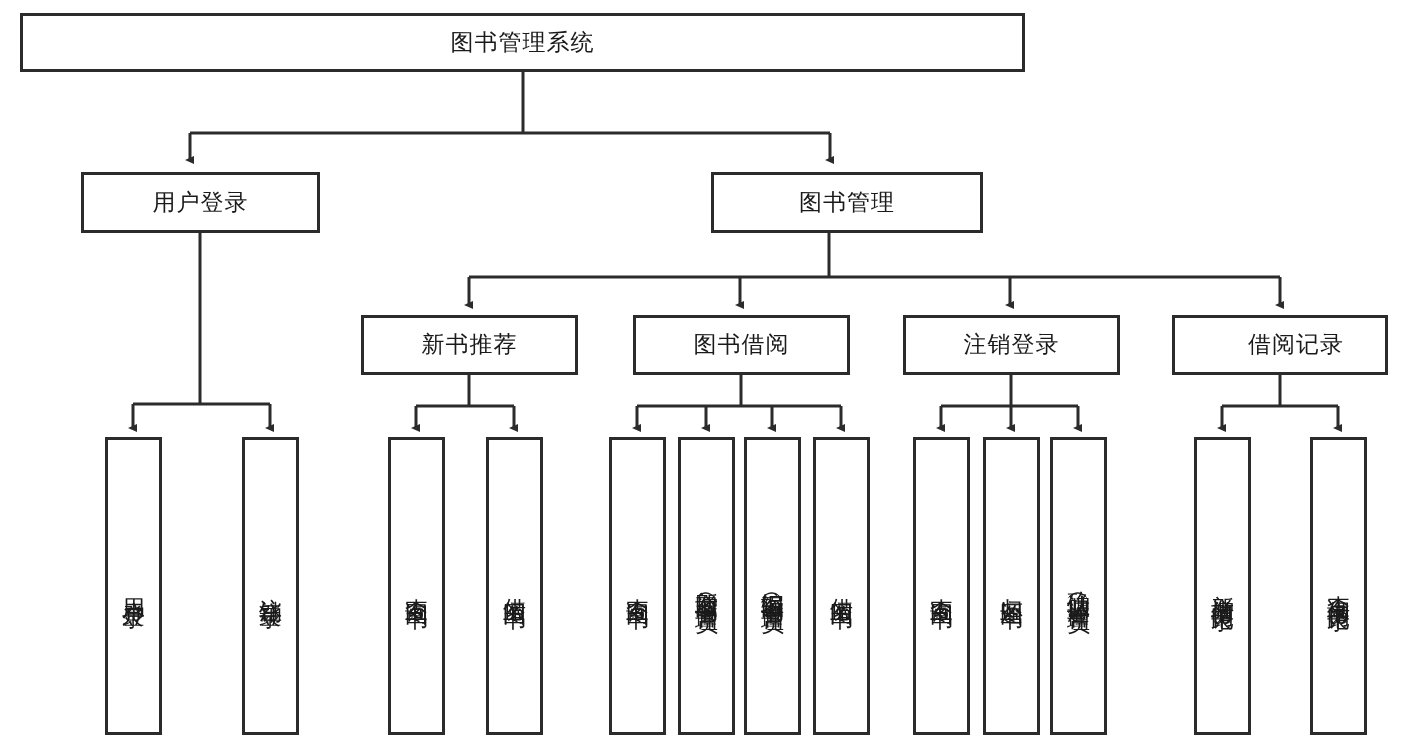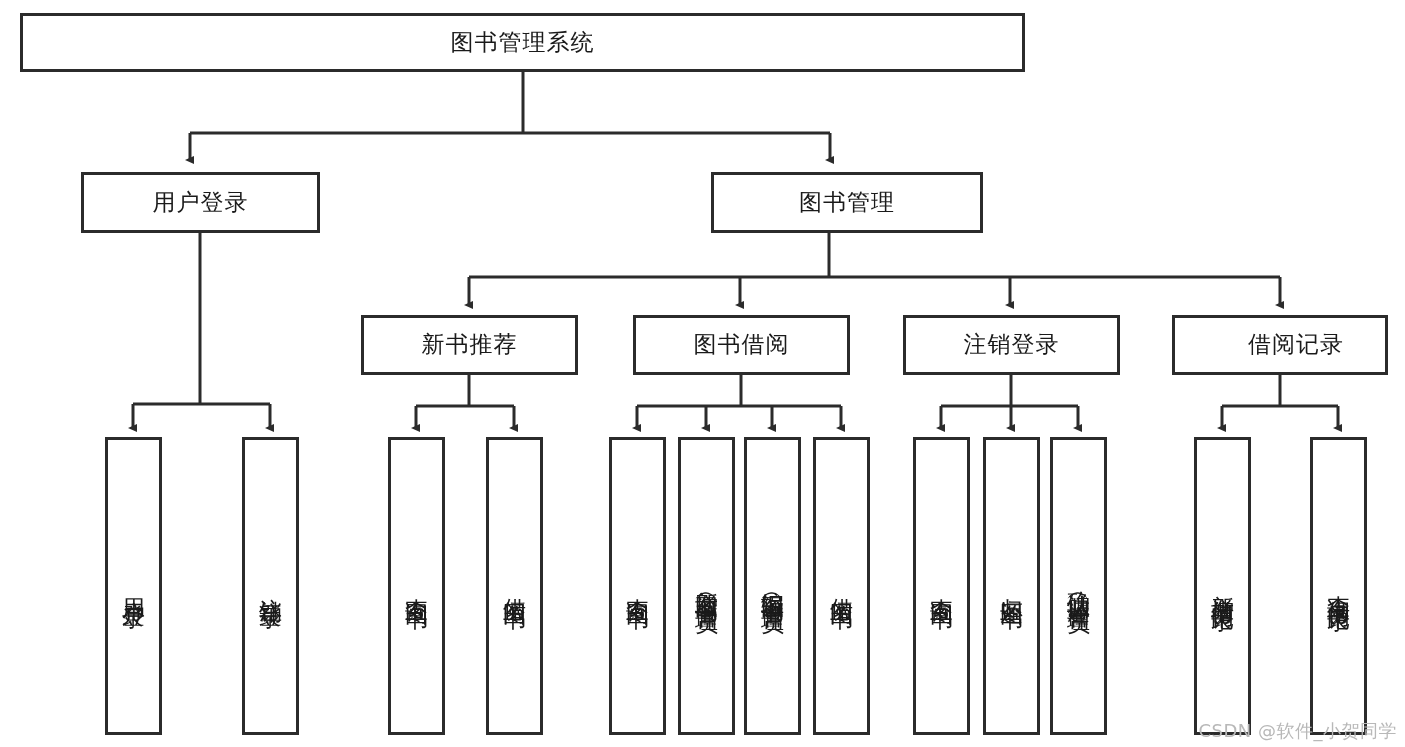--- a/index.html
+++ b/index.html
@@ -181,15 +181,14 @@
     <span class="label">确认归还（管理员）</span>
   </div>
 
   <div class="node vert" style="left:1194px; top:437px; width:57px; height:298px;">
     <span class="label">新增借阅记录</span>
   </div>
   <div class="node vert" style="left:1310px; top:437px; width:57px; height:298px;">
     <span class="label">查询借阅记录</span>
   </div>
 
-  <div class="watermark">CSDN @软件_小贺同学</div>
 
 </div>
 
 </body></html>

